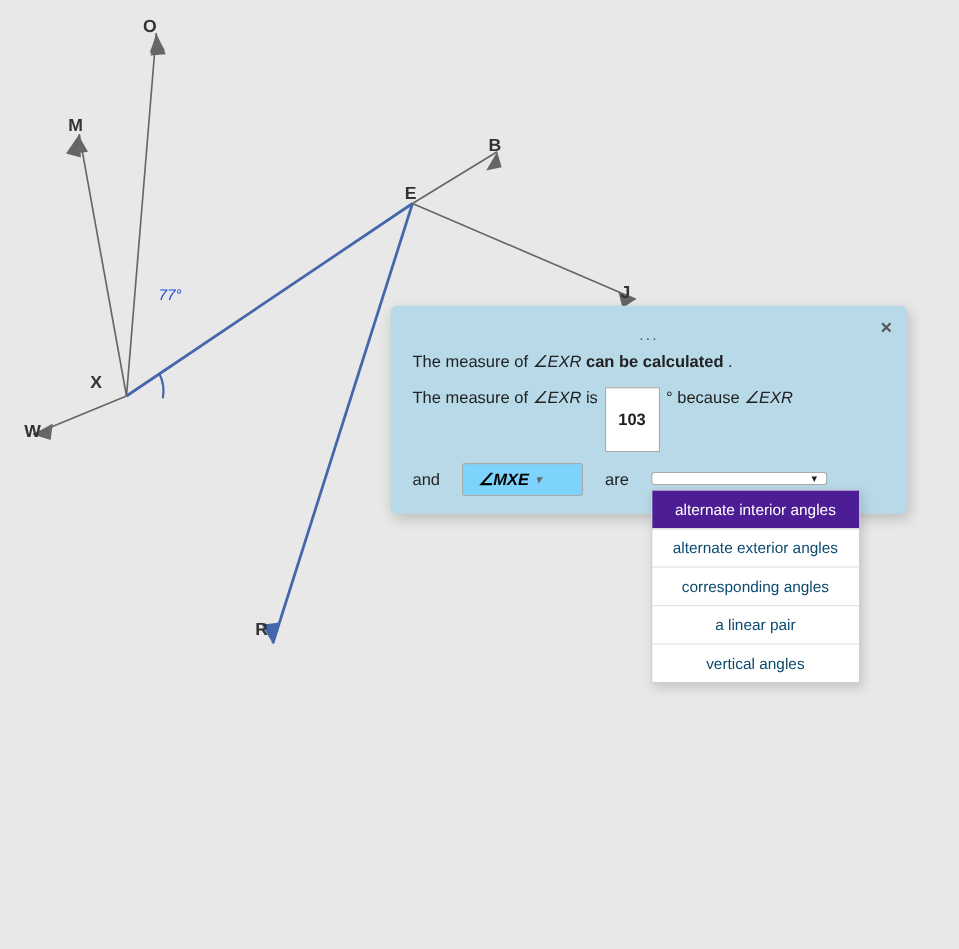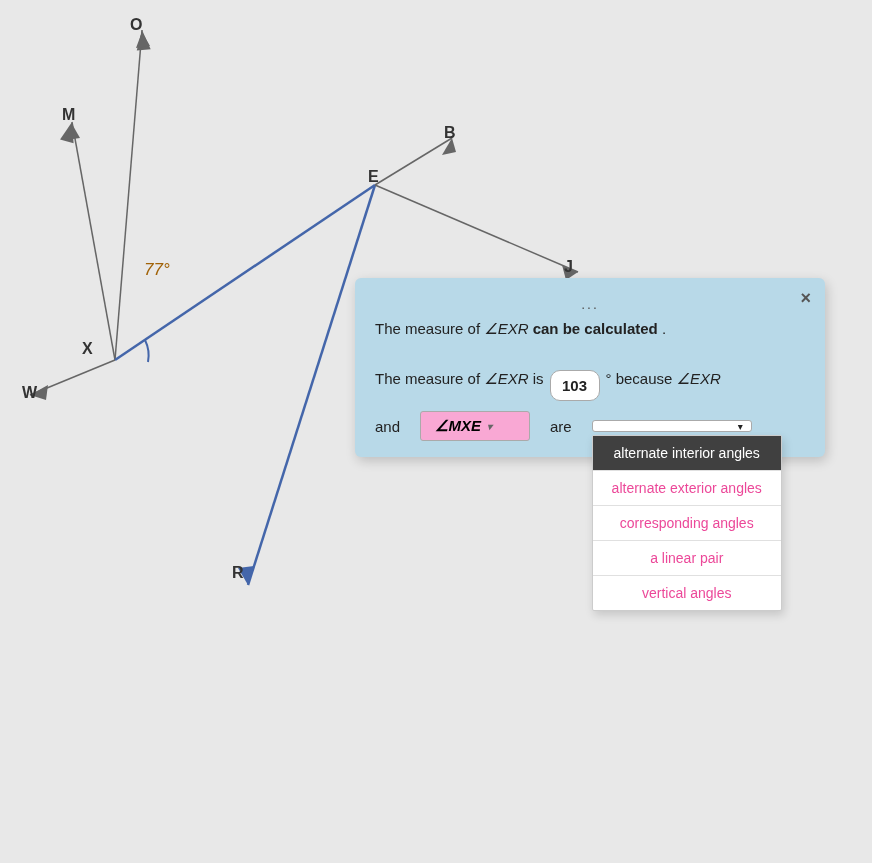--- a/index.html
+++ b/index.html
@@ -45,56 +45,56 @@
       right: 14px;
       font-size: 18px;
       color: #555;
       cursor: pointer;
       font-weight: bold;
     }
 
     .dialog-line1 {
       font-size: 15px;
       color: #222;
-      margin-bottom: 32px;
+      margin-bottom: 14px;
     }
 
     .dialog-line2 {
       font-size: 15px;
       color: #222;
       display: flex;
       align-items: flex-start;
       gap: 6px;
       flex-wrap: wrap;
       margin-bottom: 10px;
     }
 
     .measure-value {
       background: white;
       border: 1.5px solid #aaa;
-      border-radius: 10px;
-      padding: 6px 10px;
+      border-radius: 0;
+      padding: 20px 10px;
       font-weight: bold;
       font-size: 15px;
       min-width: 50px;
       text-align: center;
     }
 
     .dialog-line3 {
       font-size: 15px;
       color: #222;
       display: flex;
       align-items: center;
       gap: 20px;
       flex-wrap: wrap;
       margin-top: 4px;
     }
 
     .angle-select-btn {
-      background: #f9a8d4;
+      background: #7dd3fc;
       border: 1.5px solid #aaa;
       border-radius: 3px;
       padding: 5px 14px;
       font-style: italic;
       font-size: 15px;
       font-weight: bold;
       cursor: pointer;
       display: flex;
       align-items: center;
       gap: 6px;
@@ -139,47 +139,47 @@
       border: 1px solid #ccc;
       border-radius: 2px;
       z-index: 20;
       min-width: 190px;
       box-shadow: 2px 4px 10px rgba(0,0,0,0.15);
     }
 
     .dropdown-item {
       padding: 9px 12px;
       font-size: 14px;
-      color: #ec4899;
+      color: #0c4a6e;
       cursor: pointer;
       text-align: center;
       border-bottom: 1px solid #e0e0e0;
     }
 
     .dropdown-item:last-child {
       border-bottom: none;
     }
 
     .dropdown-item.highlighted {
-      background: #404040;
+      background: #4c1d95;
       color: white;
     }
 
     
     .geo-label {
       position: absolute;
       font-size: 16px;
       font-weight: bold;
       color: #333;
     }
 
     .geo-angle-label {
       position: absolute;
-      font-size: 17px;
-      color: #a16207;
+      font-size: 14px;
+      color: #1d4ed8;
       font-style: italic;
     }
   </style>
 </head>
 <body>
 
 <svg id="geometry-canvas" xmlns="http://www.w3.org/2000/svg">
 
   <line x1="115" y1="360" x2="142" y2="30" stroke="#666" stroke-width="1.5"></line>
 

